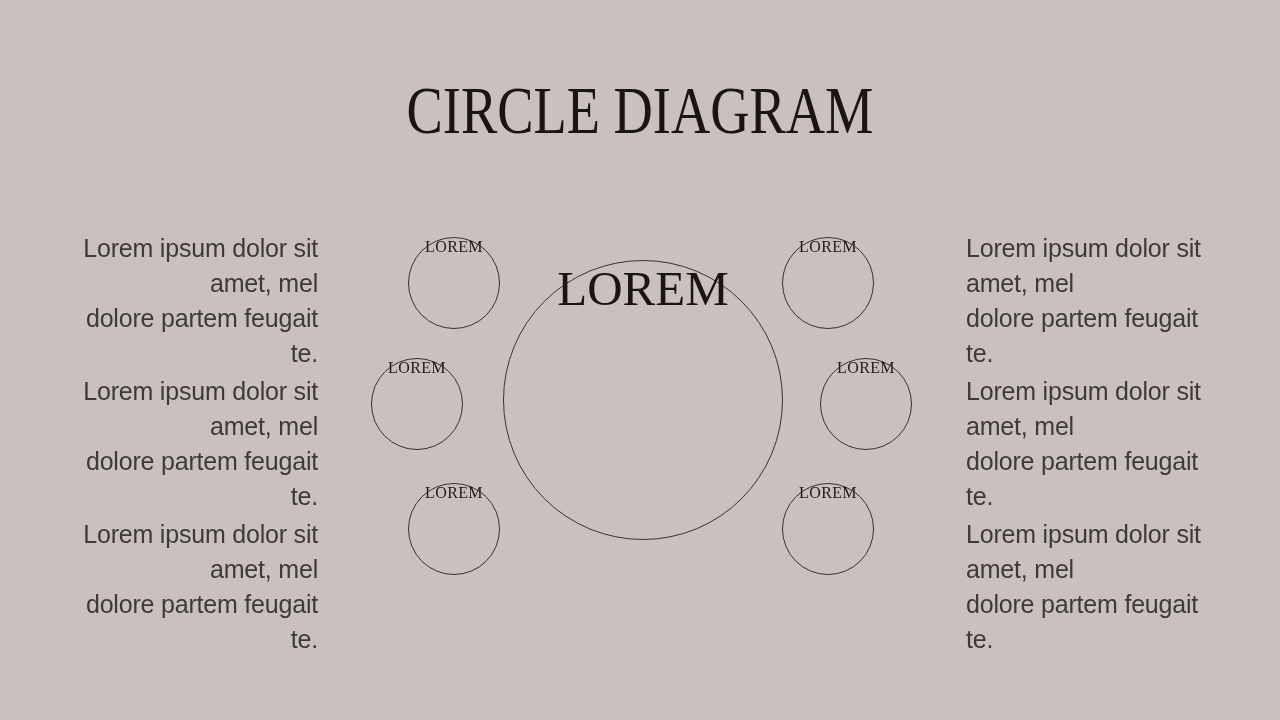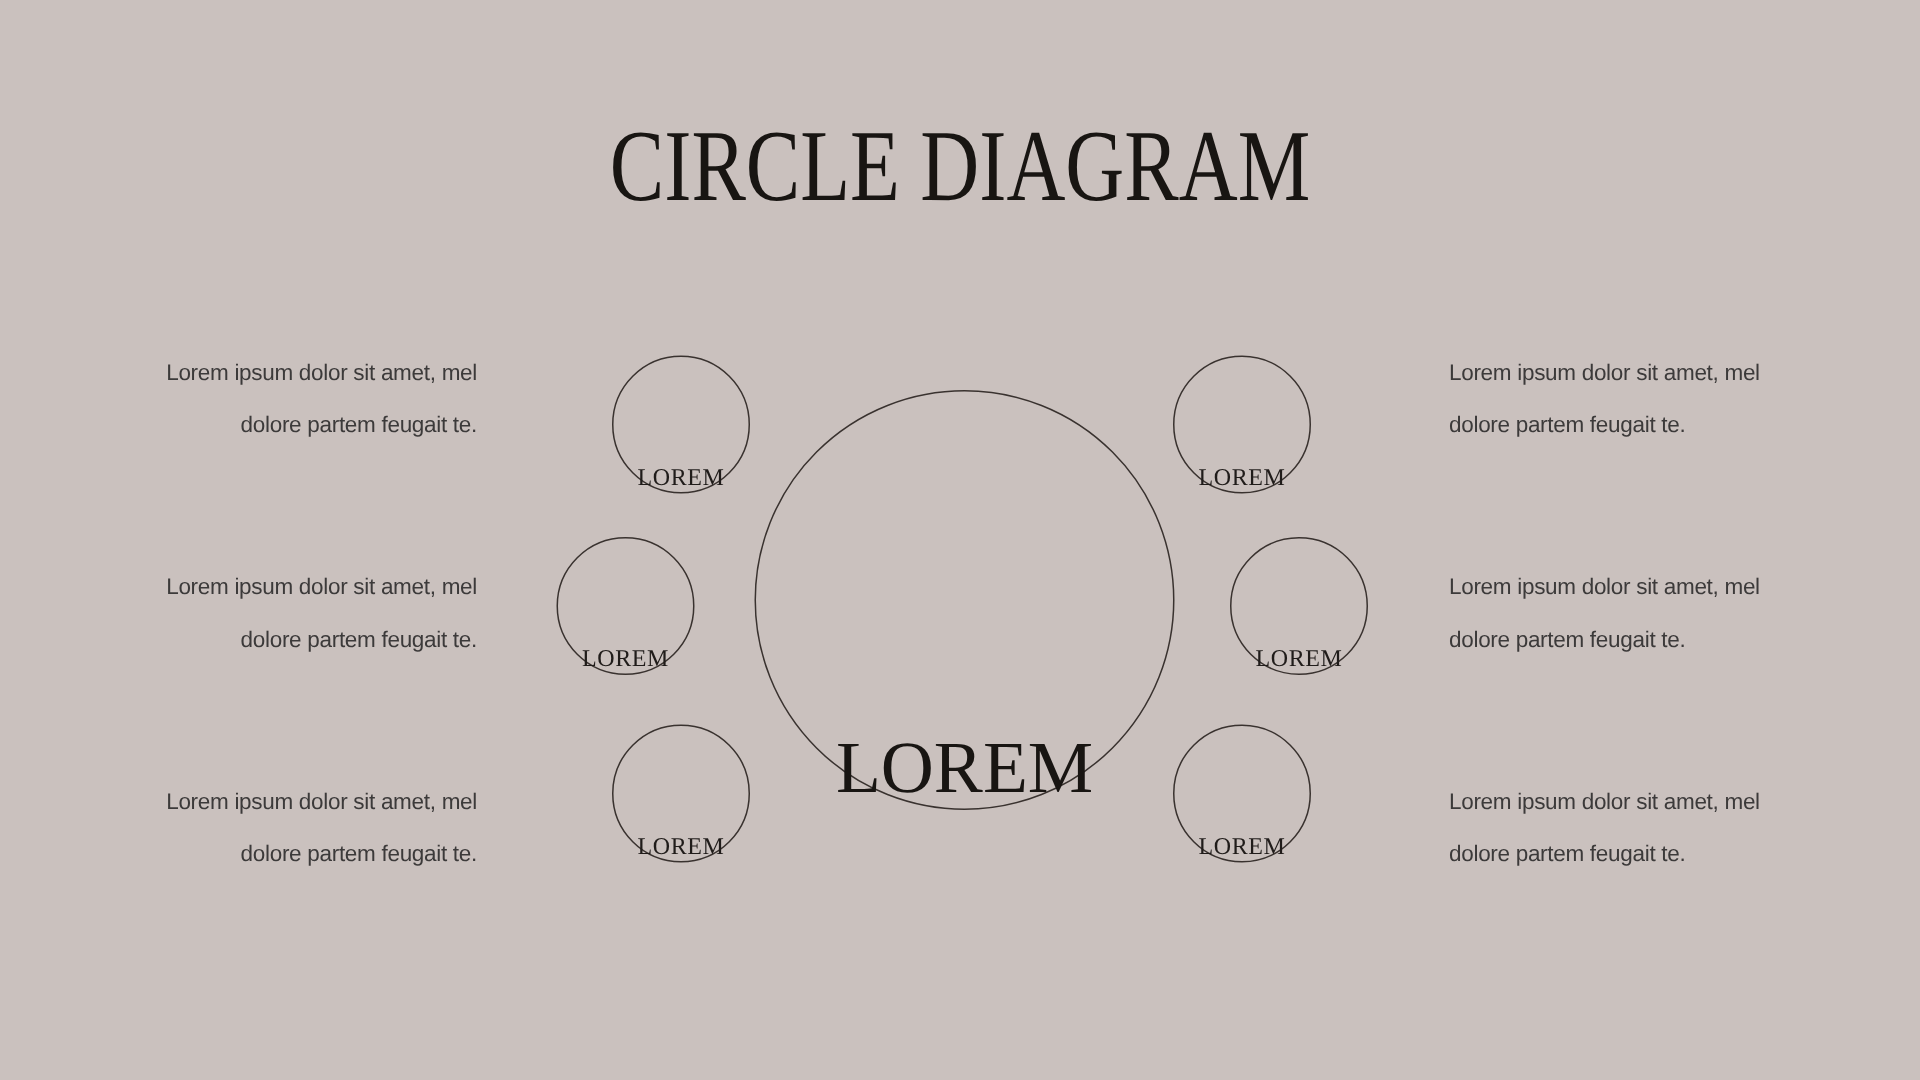--- a/index.html
+++ b/index.html
@@ -30,21 +30,21 @@
     color:var(--heading);
     transform:scaleX(0.80);
   }
 
   
   .circle{
     position:absolute;
     border:1.2px solid var(--outline);
     border-radius:50%;
     background:transparent;
-    display:flex; align-items:flex-end; justify-content:center;
+    display:flex; align-items:flex-start; justify-content:center;
   }
   .center-circle{ left:503px; top:260px; width:280px; height:280px; }
   .center-label{
     font-family:"Liberation Serif", serif;
     font-size:49px; line-height:55px;
     color:var(--heading);
     text-align:center;
   }
   .center-label span{ display:block; }
 
@@ -57,21 +57,21 @@
   .sat-tl{ left:408px; top:237px; }
   .sat-ml{ left:371px; top:358px; }
   .sat-bl{ left:408px; top:483px; }
   .sat-tr{ left:782px; top:237px; }
   .sat-mr{ left:820px; top:358px; }
   .sat-br{ left:782px; top:483px; }
 
   
   .tb{
     position:absolute; width:262px;
-    font-size:15px; line-height:35px; letter-spacing:-0.2px;
+    font-size:25px; line-height:35px; letter-spacing:-0.2px;
     color:var(--body);
   }
   .tb span{ display:block; }
   .tb-left{ left:56px; text-align:right; }
   .tb-right{ left:966px; text-align:left; }
   .row-1{ top:231px; }
   .row-2{ top:374px; }
   .row-3{ top:517px; }
 </style>
 </head>

